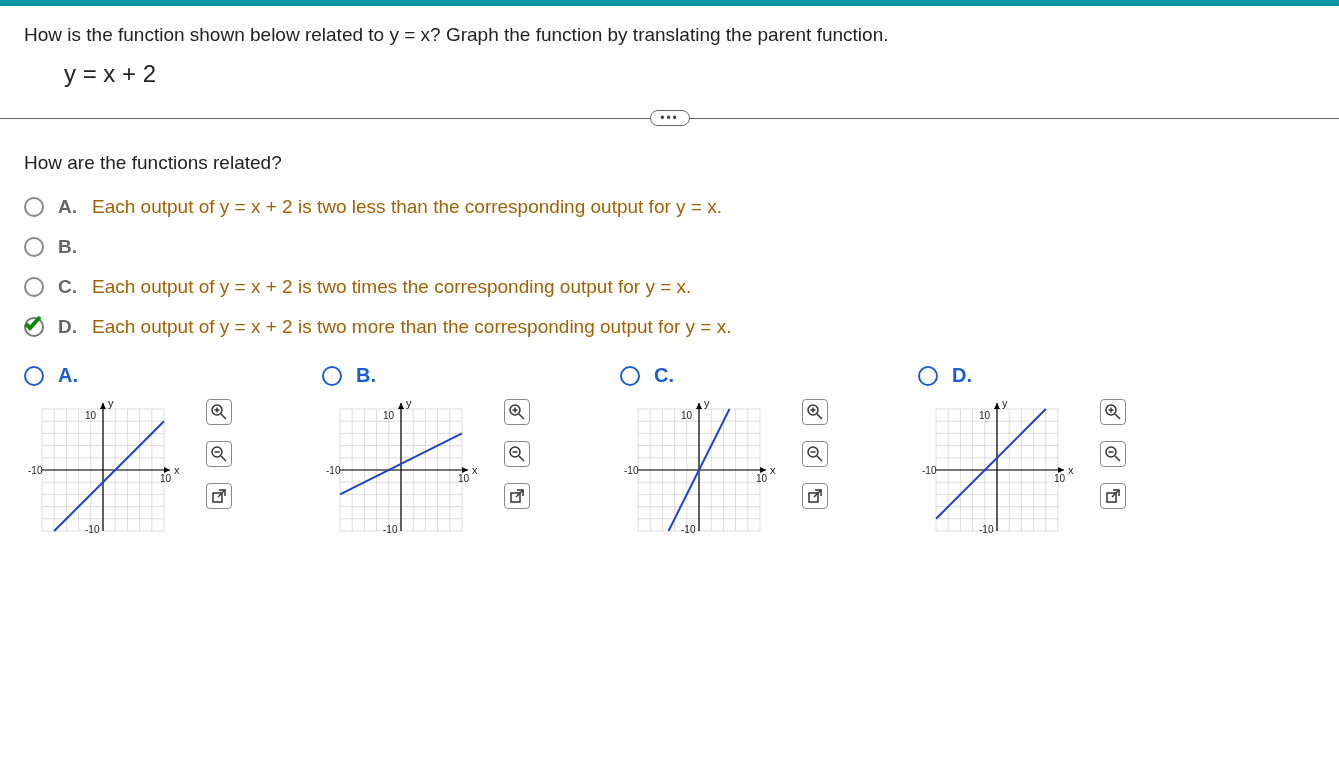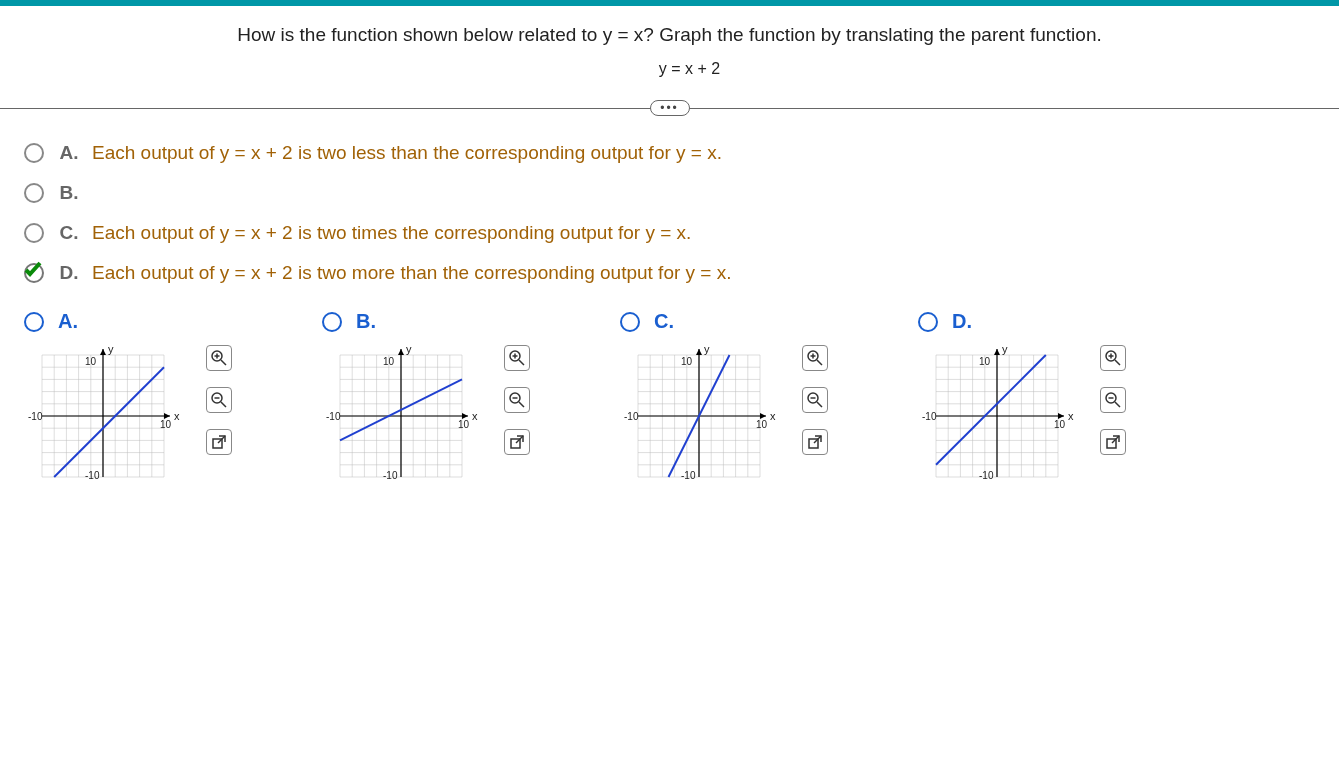--- a/index.html
+++ b/index.html
@@ -1,20 +1,20 @@
 <!DOCTYPE html>
 <html><head>
 <meta charset="utf-8">
 <style>
 * { box-sizing: border-box; margin: 0; padding: 0; }
 body { font-family: Arial, Helvetica, sans-serif; font-size: 19px; color: #222; background: #fff; width: 1339px; }
 .topbar { height: 6px; background: #0097a7; }
-.content { padding: 18px 24px; text-align: center; }
+.content { padding: 18px 24px; }
 .question-text { margin-bottom: 14px; }
-.equation { margin-left: 40px; margin-top: 12px; margin-bottom: 20px; font-size: 16px; }
+.equation { margin-left: 40px; margin-top: 12px; margin-bottom: 20px; font-size: 24px; }
 .divider-row { position: relative; height: 20px; margin-bottom: 24px; }
 .divider-line { position: absolute; top: 50%; left: -24px; right: -24px; border-top: 1px solid #666; }
 .more-btn { position: absolute; left: 50%; top: 50%; transform: translate(-50%, -50%); width: 40px; height: 16px; background: #fff; border: 1px solid #666; border-radius: 8px; display: flex; align-items: center; justify-content: center; cursor: pointer; }
 .more-dots { font-size: 12px; color: #444; letter-spacing: 2px; line-height: 1; }
 .sub-question { margin-bottom: 22px; }
 .choices { margin-bottom: 26px; }
 .choice { display: flex; align-items: center; margin-bottom: 18px; }
 .radio { width: 20px; height: 20px; border: 2px solid #888; border-radius: 50%; flex-shrink: 0; margin-right: 14px; position: relative; cursor: pointer; }
 .radio.checked { border-color: #777; }
 .radio.checked .checkmark { position: absolute; top: -4px; left: -2px; width: 18px; height: 18px; }
@@ -39,20 +39,21 @@
 <div class="topbar"></div>
 <div class="content">
   <div class="question-text">How is the function shown below related to y = x? Graph the function by translating the parent function.</div>
   <div class="equation">y = x + 2</div>
   <div class="divider-row">
     <div class="divider-line"></div>
     <div class="more-btn">
         <span class="more-dots">•••</span>
       </div>
   </div>
+  <div class="sub-question">How are the functions related?</div>
   <div class="choices">
     <div class="choice">
       <div class="radio"></div>
       <span class="choice-label">A.</span>
       <span class="choice-text">Each output of y = x + 2 is two less than the corresponding output for y = x.</span>
     </div>
     <div class="choice">
       <div class="radio"></div>
       <span class="choice-label">B.</span>
     </div>

